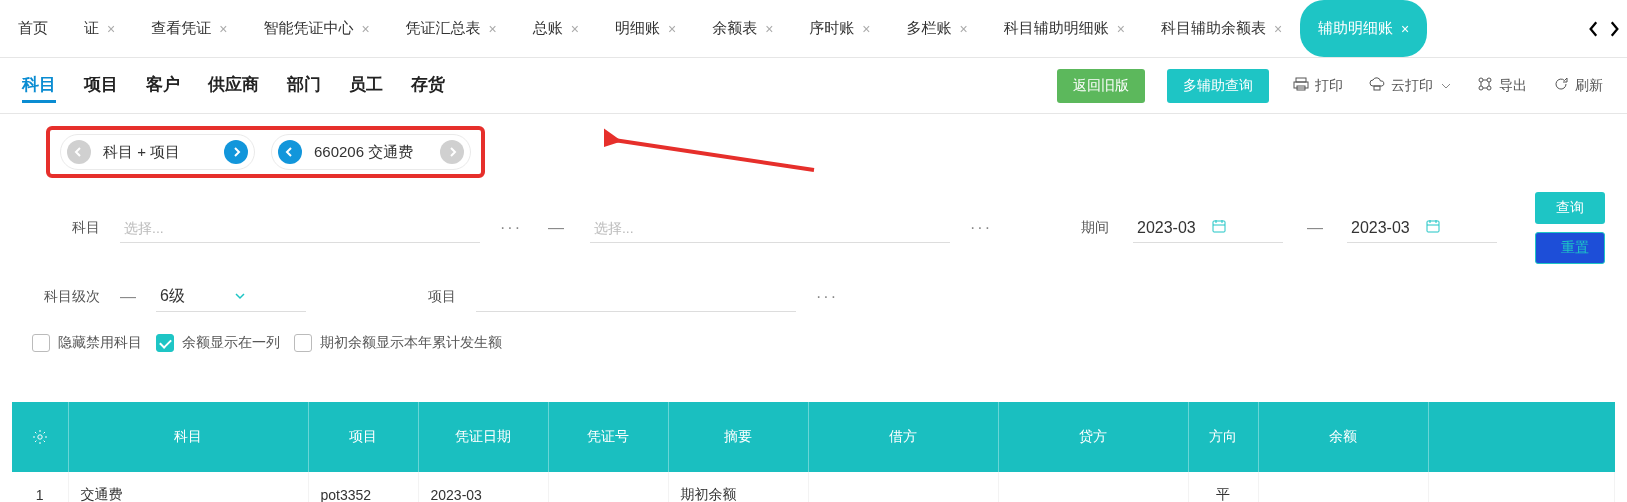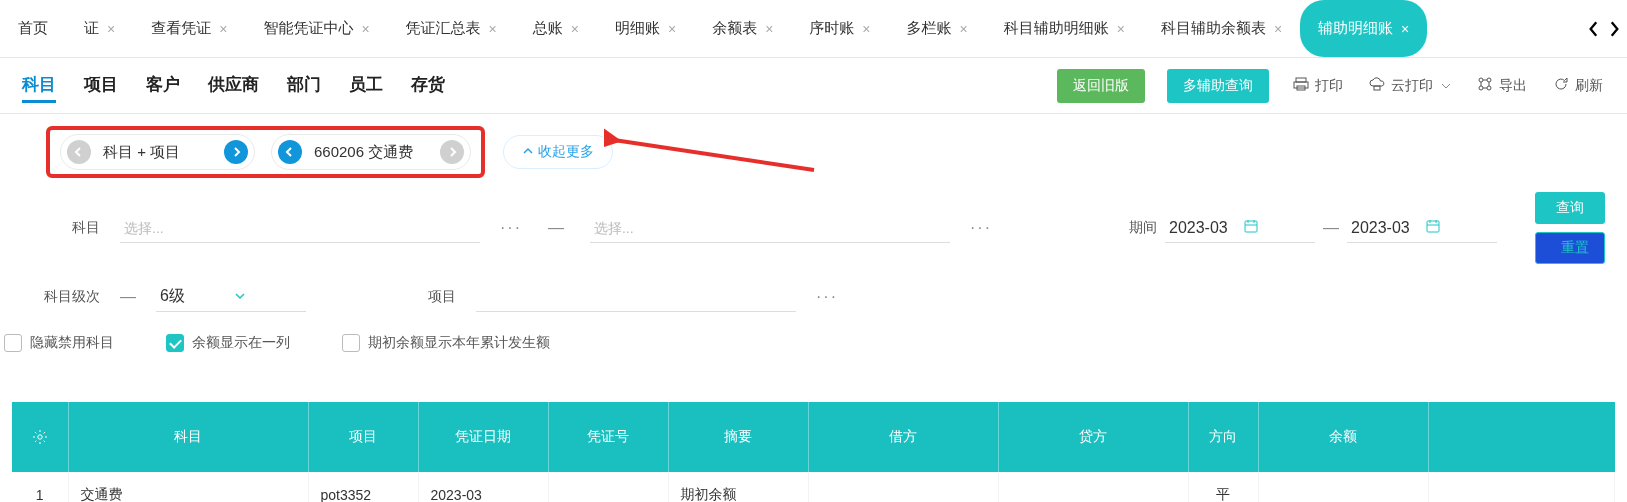--- a/index.html
+++ b/index.html
@@ -77,26 +77,26 @@
     background:transparent;padding:2px 4px;
   }
   .fld-input::placeholder{color:#bbb;}
   .fld-more{color:#888;letter-spacing:2px;cursor:pointer;}
   .lvl-sel{display:inline-flex;align-items:center;gap:6px;border-bottom:1px solid #ddd;padding:2px 4px;height:30px;width:150px;cursor:pointer;}
   .lvl-sel span{flex:1;color:#333;}
   .dash{color:#888;}
   .date-sel{display:inline-flex;align-items:center;gap:6px;border-bottom:1px solid #ddd;height:30px;width:150px;padding:2px 4px;cursor:pointer;}
   .date-sel span{flex:1;}
   .cal-ico{color:var(--teal);}
-  .period-block{display:flex;align-items:center;gap:8px;margin-left:auto;}
+  .period-block{display:flex;align-items:center;gap:24px;margin-left:auto;}
   .side-btns{display:flex;flex-direction:column;gap:8px;margin-left:18px;}
   .side-btn{width:70px;height:32px;border-radius:3px;font-size:14px;cursor:pointer;display:flex;align-items:center;justify-content:center;}
   .side-btn.query{background:var(--teal);color:#fff;border:none;}
   .side-btn.reset{background:#1d4ed8;color:var(--teal);border:1px solid var(--teal);padding-left:10px;}
-  .chkrow{display:flex;align-items:center;gap:52px;padding:4px 4px 20px;}
+  .chkrow{display:flex;align-items:center;gap:14px;padding:4px 32px 20px;}
   .chk{display:inline-flex;align-items:center;gap:8px;font-size:14px;color:#555;cursor:pointer;}
   .chkbox{width:18px;height:18px;border:1px solid #bbb;border-radius:3px;display:flex;align-items:center;justify-content:center;background:#fff;}
   .chkbox.checked{background:var(--teal);border-color:var(--teal);}
   .chkbox.checked::after{content:"";width:5px;height:9px;border:solid #fff;border-width:0 2px 2px 0;transform:rotate(45deg);margin-top:-2px;}
   .gap30{height:30px;}
   
   .tbl{margin:0 12px;border-collapse:collapse;width:calc(100% - 24px);font-size:14px;}
   .tbl thead th{background:var(--teal2);color:#fff;font-weight:400;height:70px;border-right:1px solid rgba(255,255,255,.35);text-align:center;}
   .tbl thead th:last-child{border-right:none;}
   .tbl tbody td{height:46px;border-bottom:1px solid #eee;border-right:1px solid #f3f3f3;padding:0 12px;}
@@ -258,28 +258,20 @@
             <path d="M6 1 2 5l4 4" stroke="#fff" stroke-width="2" fill="none"></path>
           </svg>
       </span>
       <span class="pill-label">660206 交通费</span>
       <span class="pill-nav">
         <svg width="10" height="10" viewBox="0 0 10 10">
             <path d="M4 1l4 4-4 4" stroke="#fff" stroke-width="2" fill="none"></path>
           </svg>
       </span>
     </div>
-  </div>
-  <div class="collapse-pill">
-    <span>
-      <svg width="12" height="12" viewBox="0 0 12 12">
-          <path d="M2 8l4-4 4 4" stroke="#2aa1e8" stroke-width="1.5" fill="none"></path>
-        </svg>
-    </span>
-    <span>收起更多</span>
   </div>
 
   <svg class="arrow-annot" width="220" height="60">
     <defs>
       <marker id="ah" markerWidth="12" markerHeight="12" refX="2" refY="5" orient="auto">
         <path d="M10 0 L0 5 L10 10 z" fill="#e62f2b"></path>
       </marker>
     </defs>
     <line x1="210" y1="48" x2="10" y2="18" stroke="#e62f2b" stroke-width="4" marker-end="url(#ah)"></line>
   </svg>

